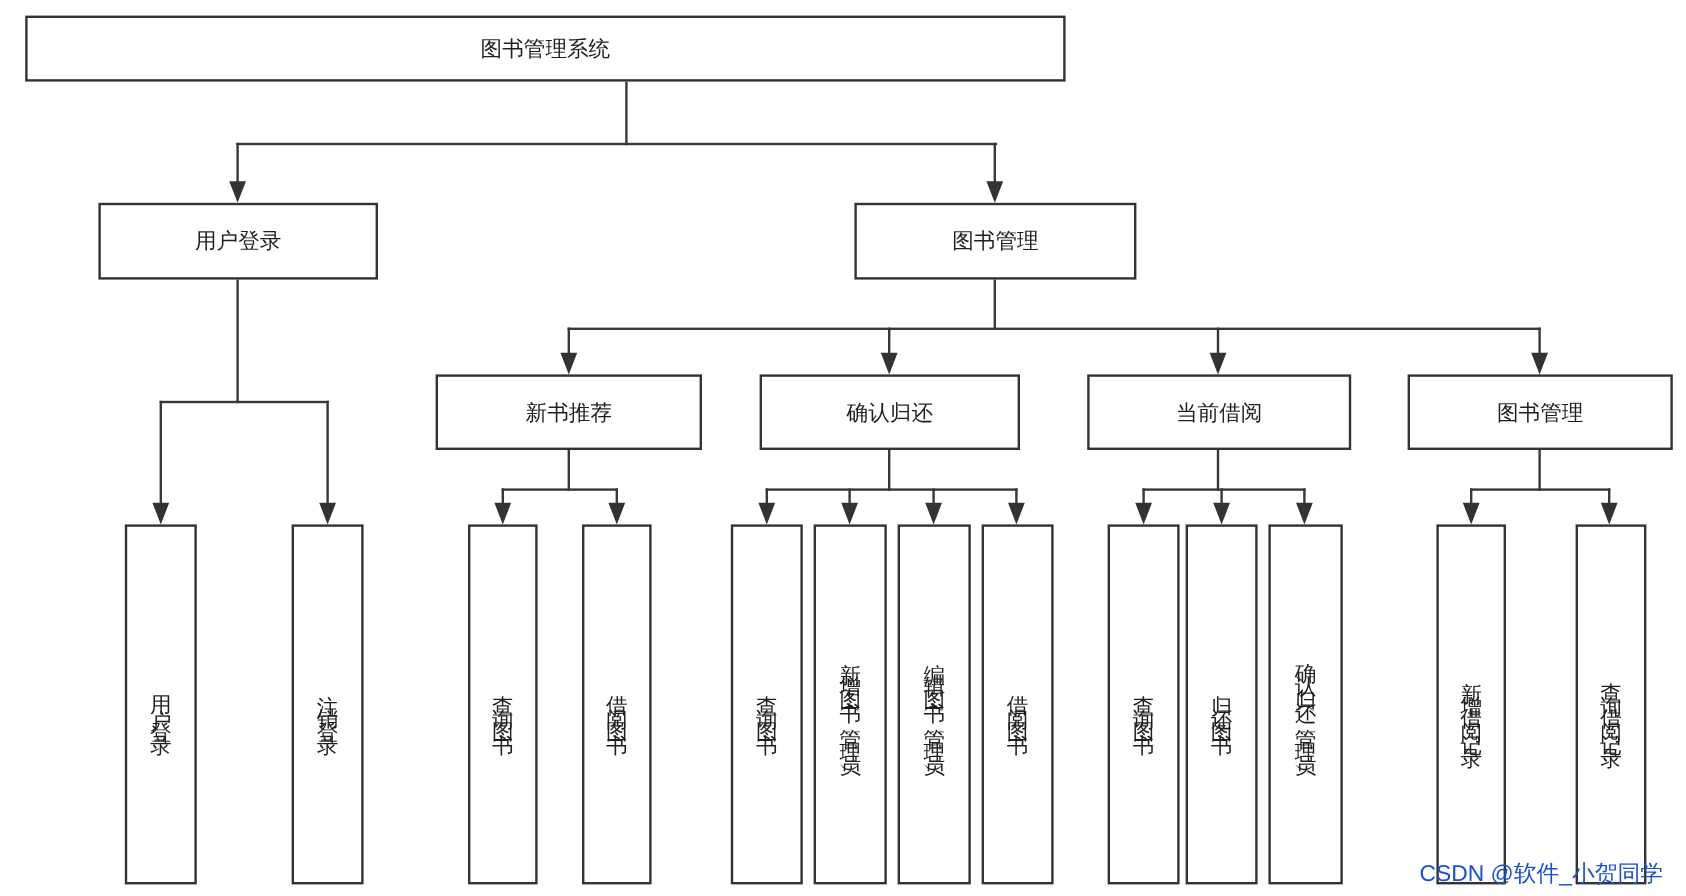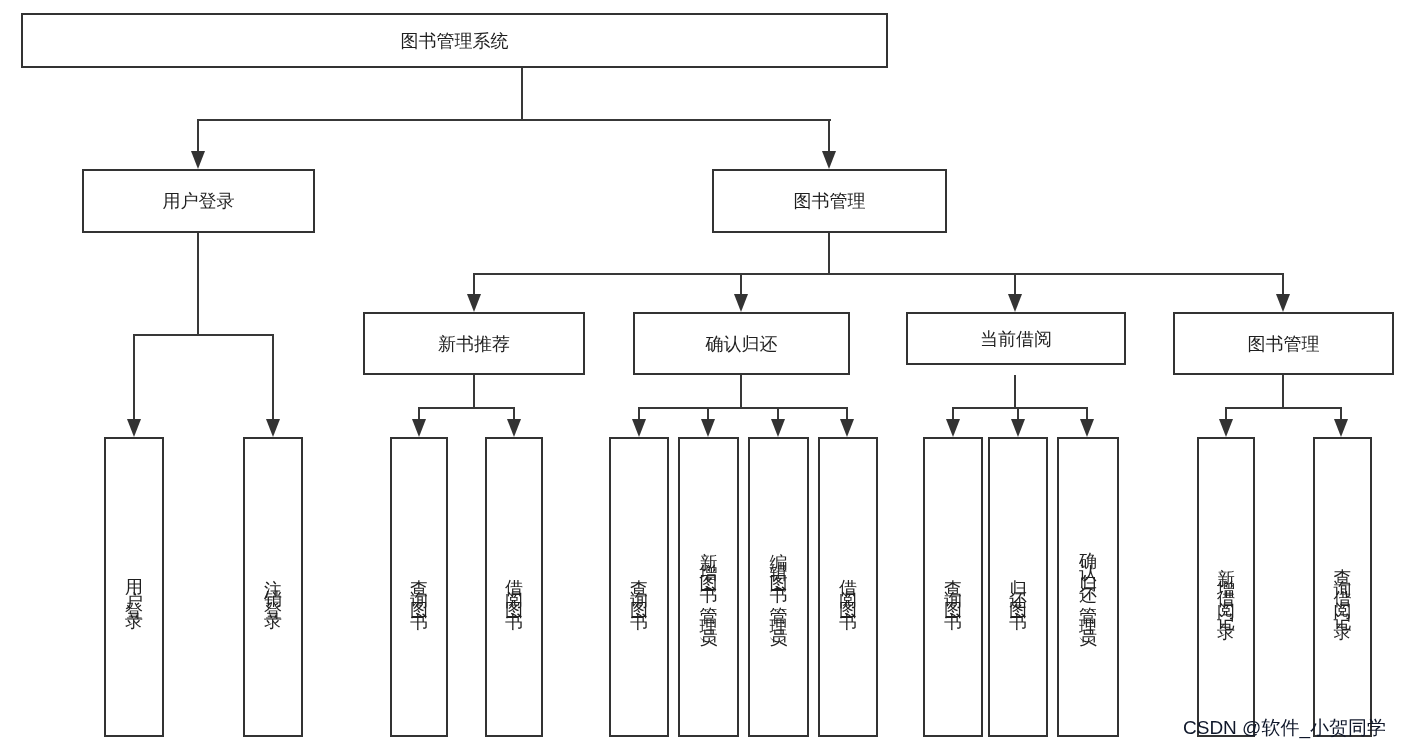--- a/index.html
+++ b/index.html
@@ -37,21 +37,21 @@
     position:absolute;
     width:0;height:0;
     border-left:7px solid transparent;
     border-right:7px solid transparent;
     border-top:18px solid #333333;
   }
   .watermark{
     position:absolute;
     left:1183px;top:715px;
     font-size:19px;
-    color:#0f172a;
+    color:#1d4ed8;
     z-index:5;
     white-space:nowrap;
   }
 </style>
 </head>
 <body>
 
 <div class="canvas">
 
   <div class="box" style="left:21px;top:13px;width:867px;height:55px;">
@@ -64,21 +64,21 @@
   <div class="box" style="left:712px;top:169px;width:235px;height:64px;">
     <span class="label">图书管理</span>
   </div>
 
   <div class="box" style="left:363px;top:312px;width:222px;height:63px;text-align:center;">
     <span class="label">新书推荐</span>
   </div>
   <div class="box" style="left:633px;top:312px;width:217px;height:63px;">
     <span class="label">确认归还</span>
   </div>
-  <div class="box" style="left:906px;top:312px;width:220px;height:53px;">
+  <div class="box" style="left:906px;top:312px;width:220px;height:63px;">
     <span class="label">当前借阅</span>
   </div>
   <div class="box" style="left:1173px;top:312px;width:221px;height:63px;">
     <span class="label">图书管理</span>
   </div>
 
   <div class="box leaf" style="left:104px;top:437px;width:60px;height:300px;">
     <span class="label">用户登录</span>
   </div>
   <div class="box leaf" style="left:243px;top:437px;width:60px;height:300px;">

